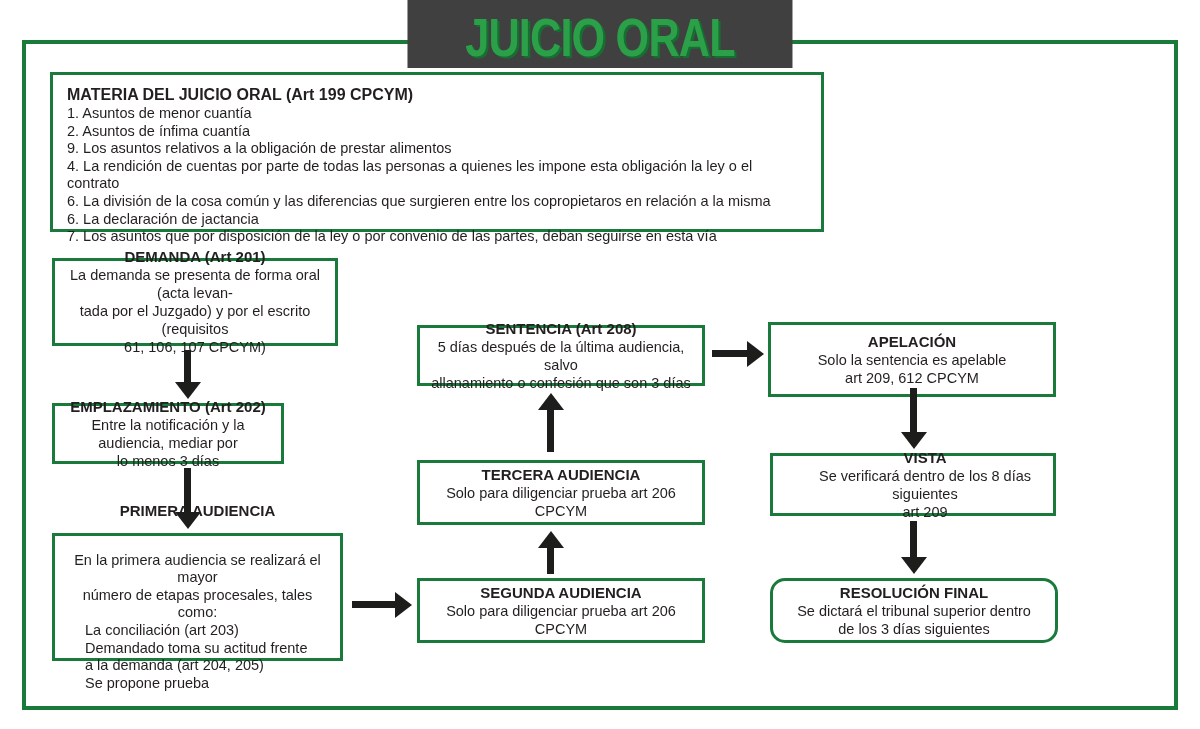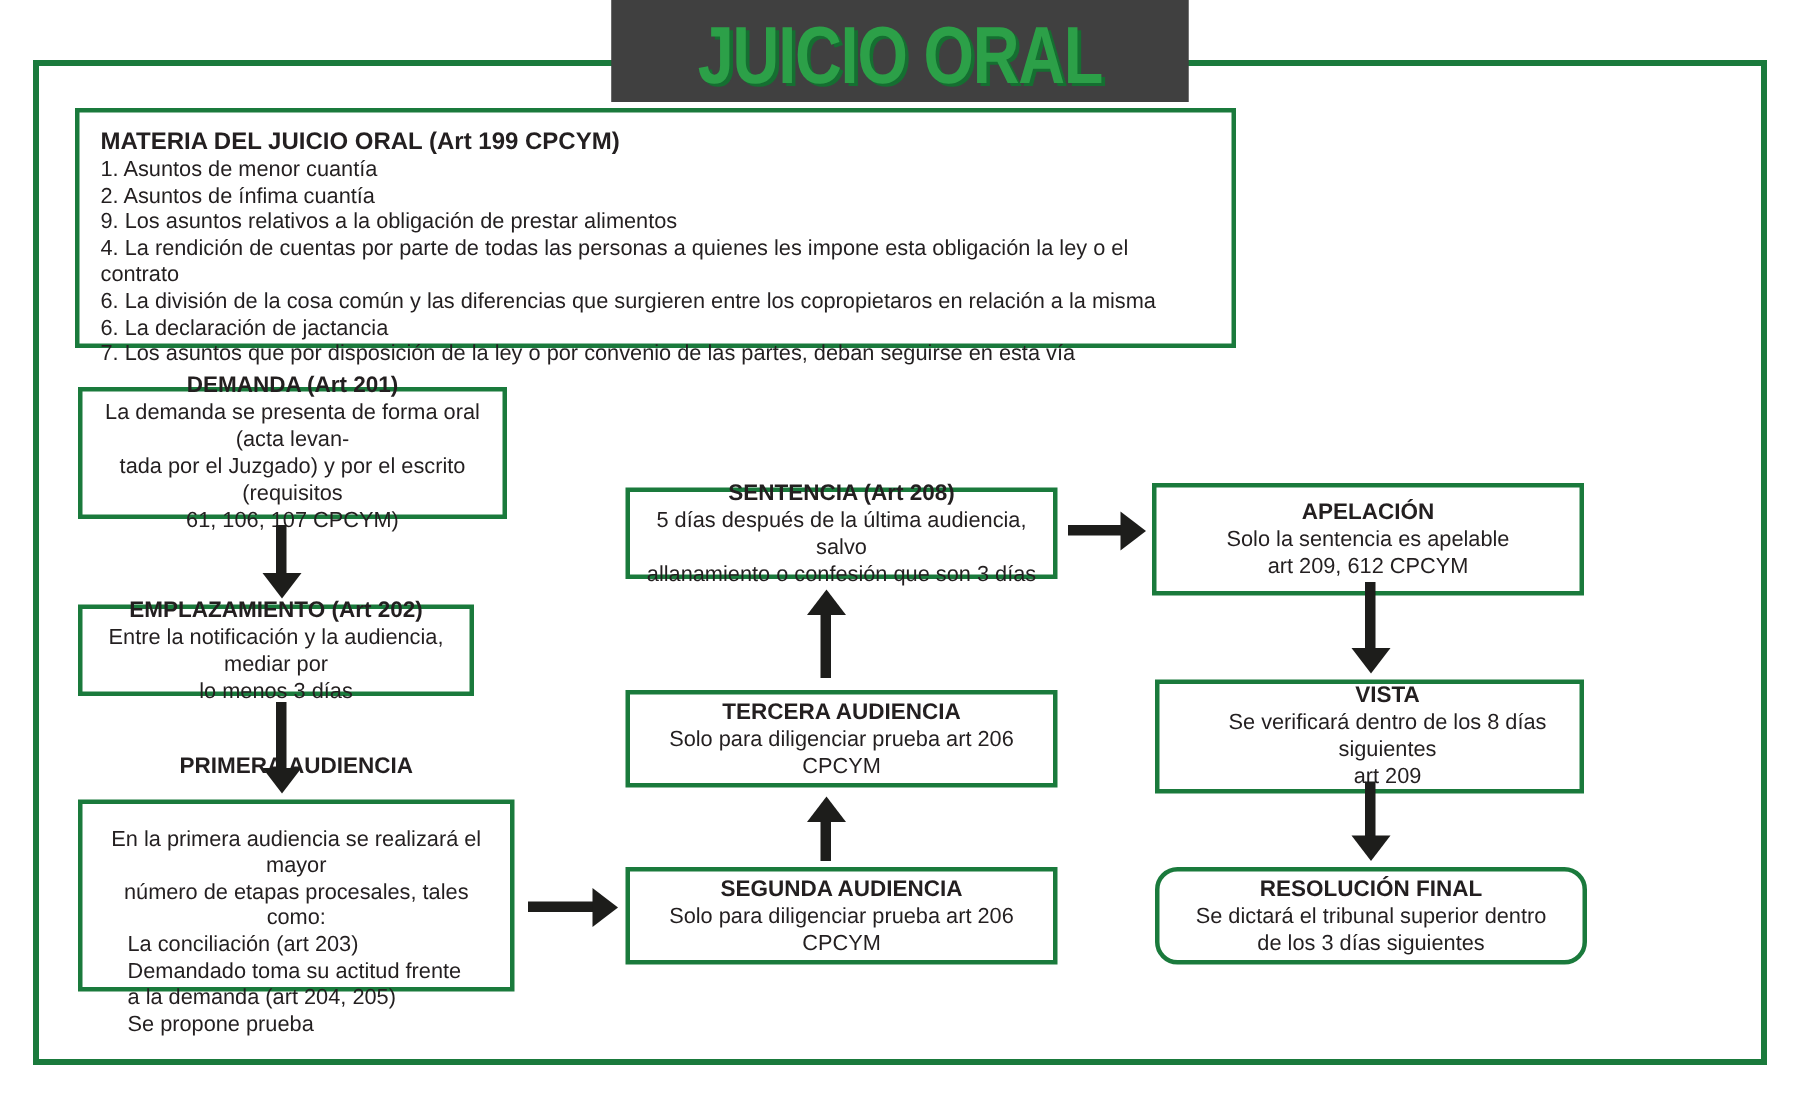--- a/index.html
+++ b/index.html
@@ -82,21 +82,21 @@
     <div class="materia-item">7. Los asuntos que por disposición de la ley o por convenio de las partes, deban seguirse en esta vía</div>
   </div>
 
   <div class="gbox flow" style="left:52px;top:258px;width:286px;height:88px;">
     <div class="box-title">DEMANDA (Art 201)</div>
     <div class="box-body">La demanda se presenta de forma oral (acta levan-
 tada por el Juzgado) y por el escrito (requisitos
 61, 106, 107 CPCYM)</div>
   </div>
 
-  <div class="gbox flow" style="left:52px;top:403px;width:264px;height:61px;">
+  <div class="gbox flow" style="left:52px;top:403px;width:232px;height:61px;">
     <div class="box-title">EMPLAZAMIENTO (Art 202)</div>
     <div class="box-body">Entre la notificación y la audiencia, mediar por
 lo menos 3 días</div>
   </div>
 
   <div class="gbox flow flow-left" style="left:52px;top:533px;width:291px;height:128px;">
     <div class="box-title">PRIMERA AUDIENCIA</div>
     <div class="intro">En la primera audiencia se realizará el mayor
 número de etapas procesales, tales como:</div>
     <div class="items">La conciliación (art 203)
@@ -120,21 +120,21 @@
     <div class="box-body">5 días después de la última audiencia, salvo
 allanamiento o confesión que son 3 días</div>
   </div>
 
   <div class="gbox flow" style="left:768px;top:322px;width:288px;height:75px;">
     <div class="box-title">APELACIÓN</div>
     <div class="box-body">Solo la sentencia es apelable
 art 209, 612 CPCYM</div>
   </div>
 
-  <div class="gbox flow" style="left:770px;top:453px;width:286px;height:76px;padding-left:32px;">
+  <div class="gbox flow" style="left:770px;top:453px;width:286px;height:63px;padding-left:32px;">
     <div class="box-title">VISTA</div>
     <div class="box-body">Se verificará dentro de los 8 días siguientes
 art 209</div>
   </div>
 
   <div class="gbox flow" style="left:770px;top:578px;width:288px;height:65px;border-radius:15px;">
     <div class="box-title">RESOLUCIÓN FINAL</div>
     <div class="box-body">Se dictará el tribunal superior dentro
 de los 3 días siguientes</div>
   </div>

